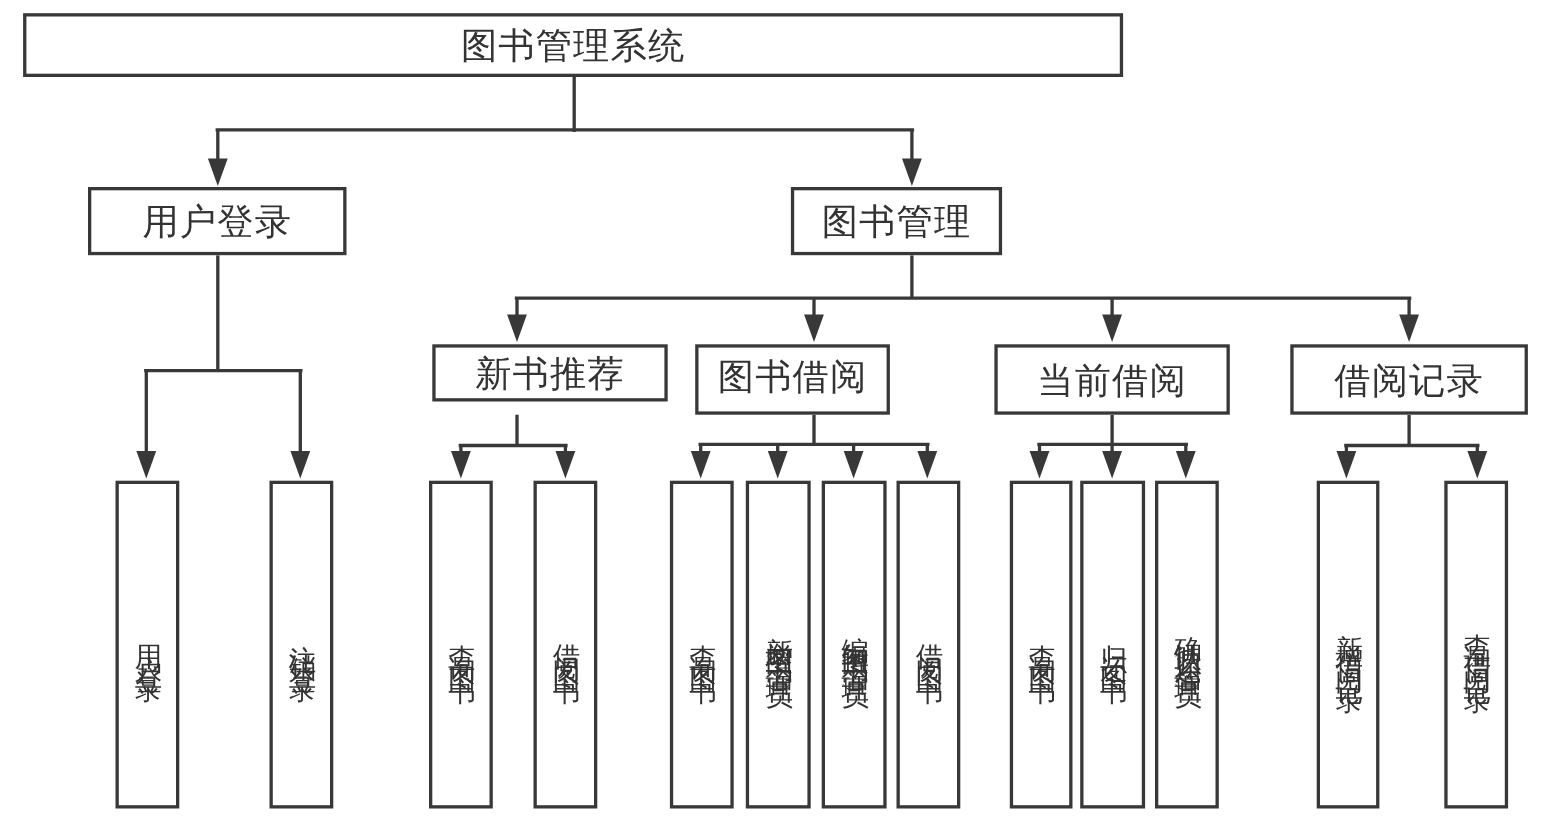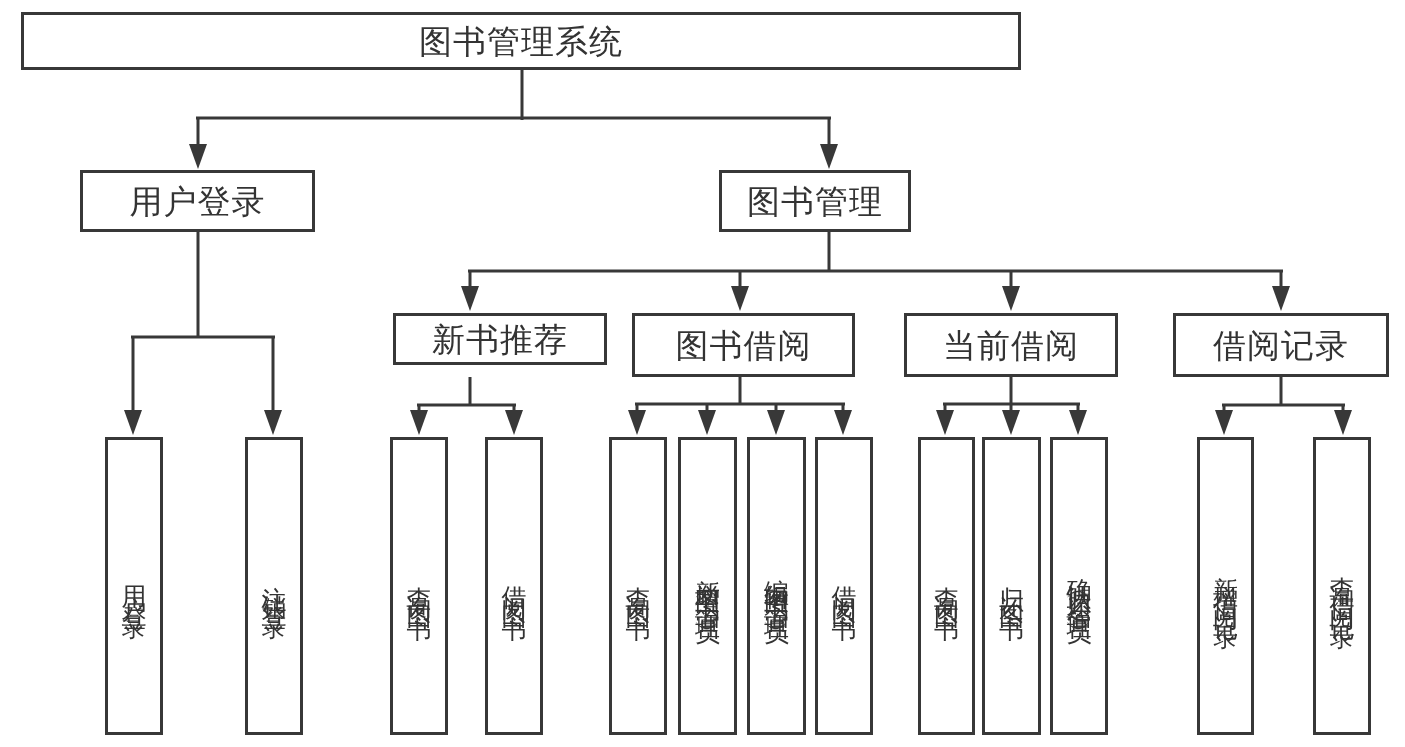--- a/index.html
+++ b/index.html
@@ -21,21 +21,21 @@
     position:absolute;box-sizing:border-box;
     border:3px solid var(--line);background:#fff;
     display:flex;align-items:center;justify-content:center;
     color:var(--text);font-size:33px;letter-spacing:1px;line-height:1;
   }
   
   .root-node   {left:21px;  top:12px;  width:1000px;height:58px;}
   .l1-user     {left:80px;  top:170px; width:235px; height:62px;}
   .l1-book     {left:719px; top:170px; width:192px; height:62px;}
   .l2-recommend{left:373px; top:313px; width:214px; height:52px;margin-left:20px;}
-  .l2-borrow   {left:632px; top:313px; width:223px; height:64px;}
+  .l2-borrow   {left:632px; top:313px; width:177px; height:64px;font-family:Liberation Mono, monospace;}
   .l2-current  {left:904px; top:313px; width:214px; height:64px;justify-content:center;}
   .l2-records  {left:1173px;top:313px; width:216px; height:64px;}
   
   .vnode{top:437px;width:58px;height:298px;font-size:25px;letter-spacing:0;}
   .vnode span{writing-mode:vertical-lr;letter-spacing:10px;}
   .vnode.long span{letter-spacing:6px;}
   .vA1{left:105px;} .vA2{left:245px;}
   .vB1{left:390px;} .vB2{left:485px;}
   .vC1{left:609px;} .vC2{left:678px;width:59px;} .vC3{left:747px;width:59px;} .vC4{left:815px;}
   .vD1{left:918px;width:57px;} .vD2{left:982px;width:59px;} .vD3{left:1050px;}

